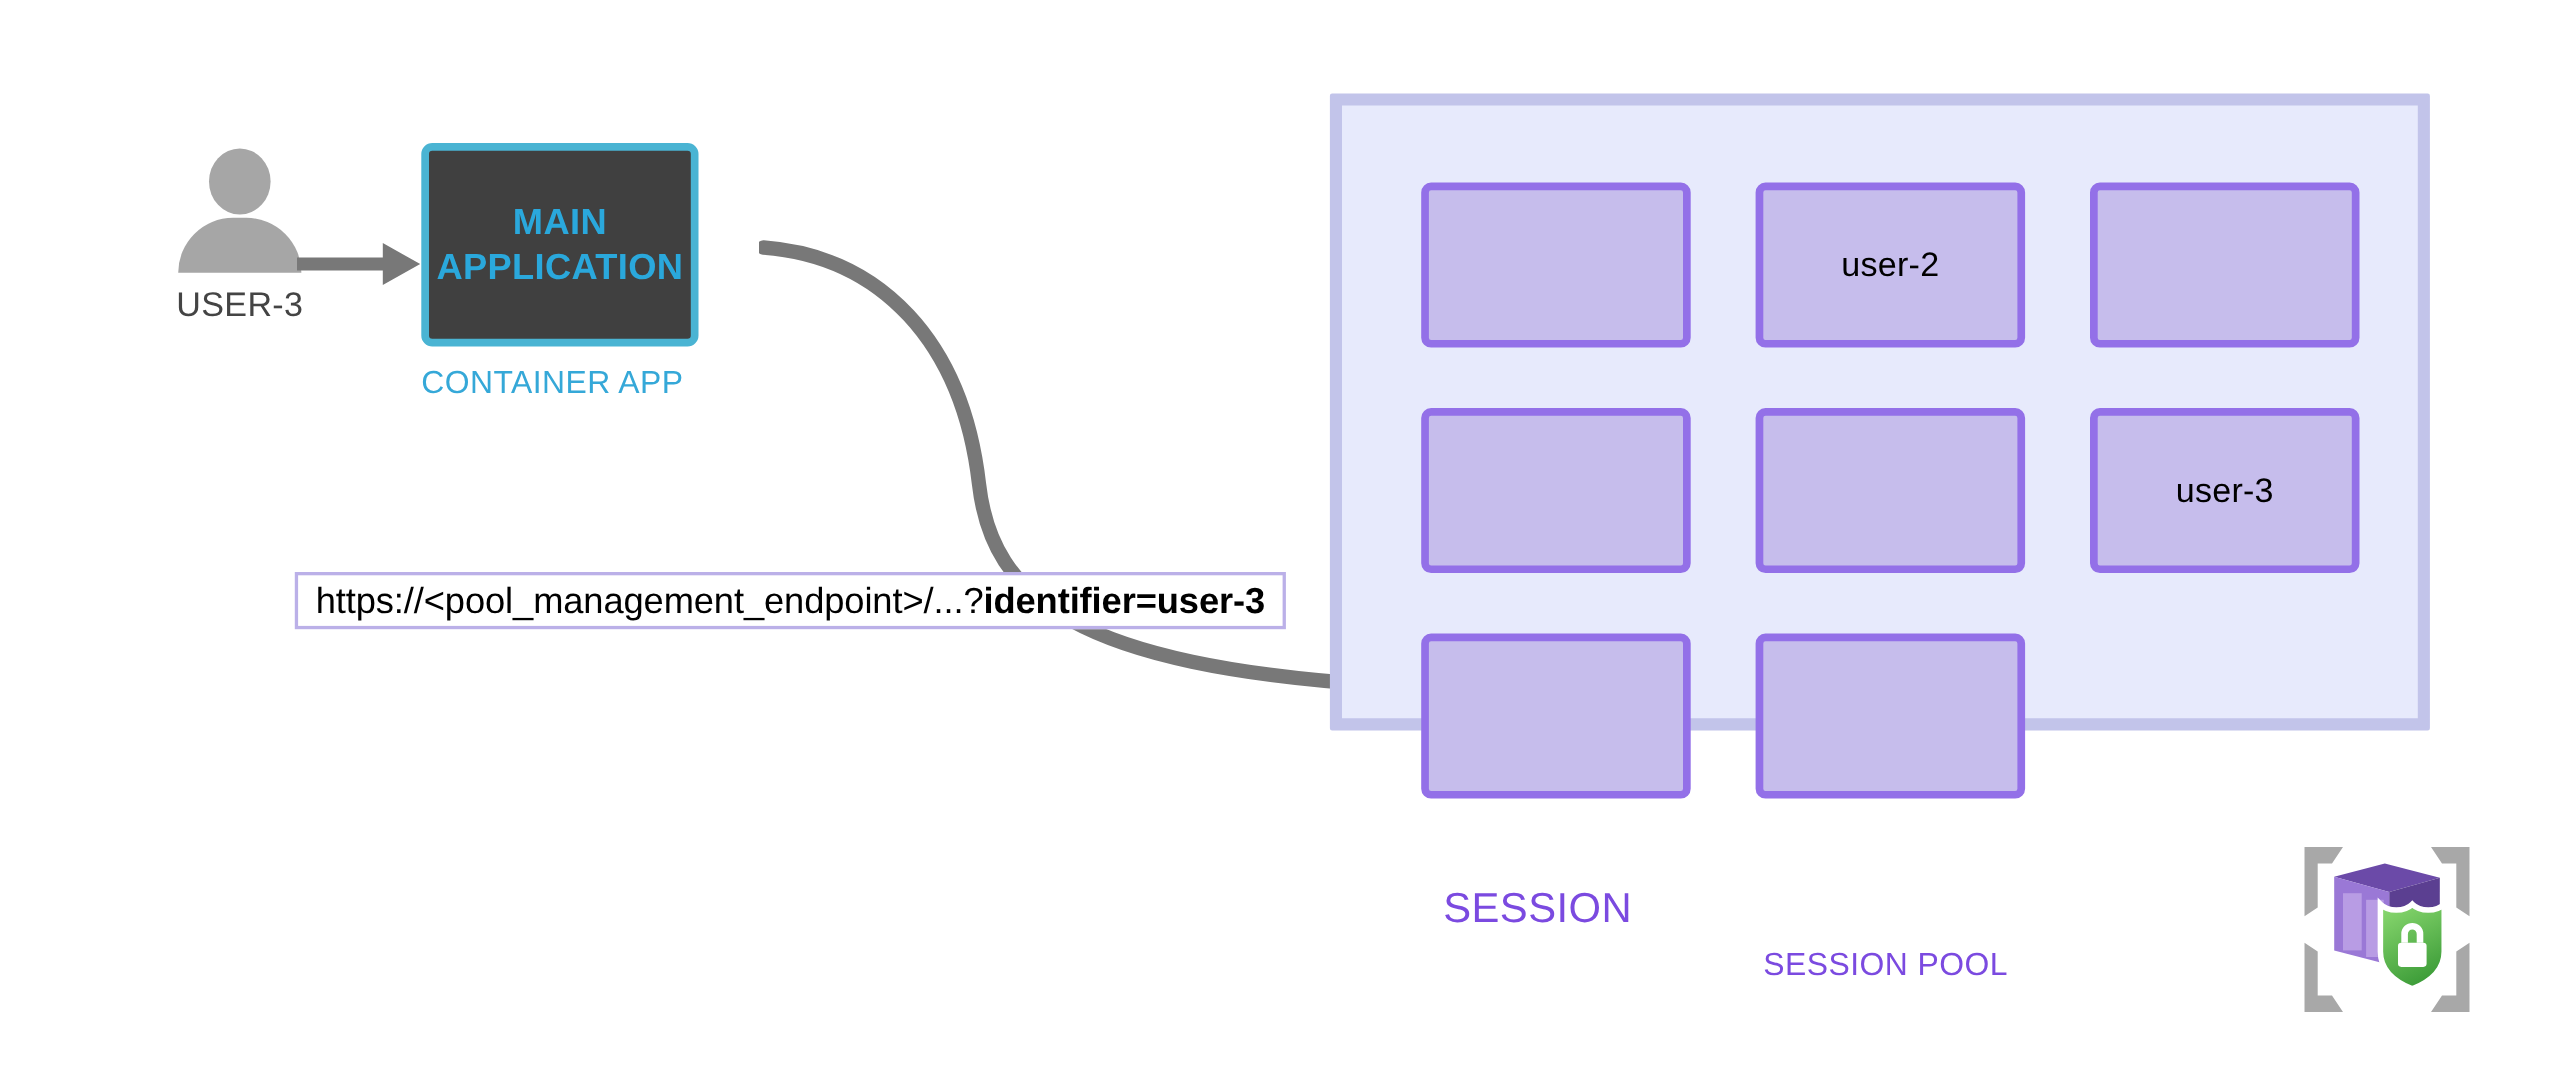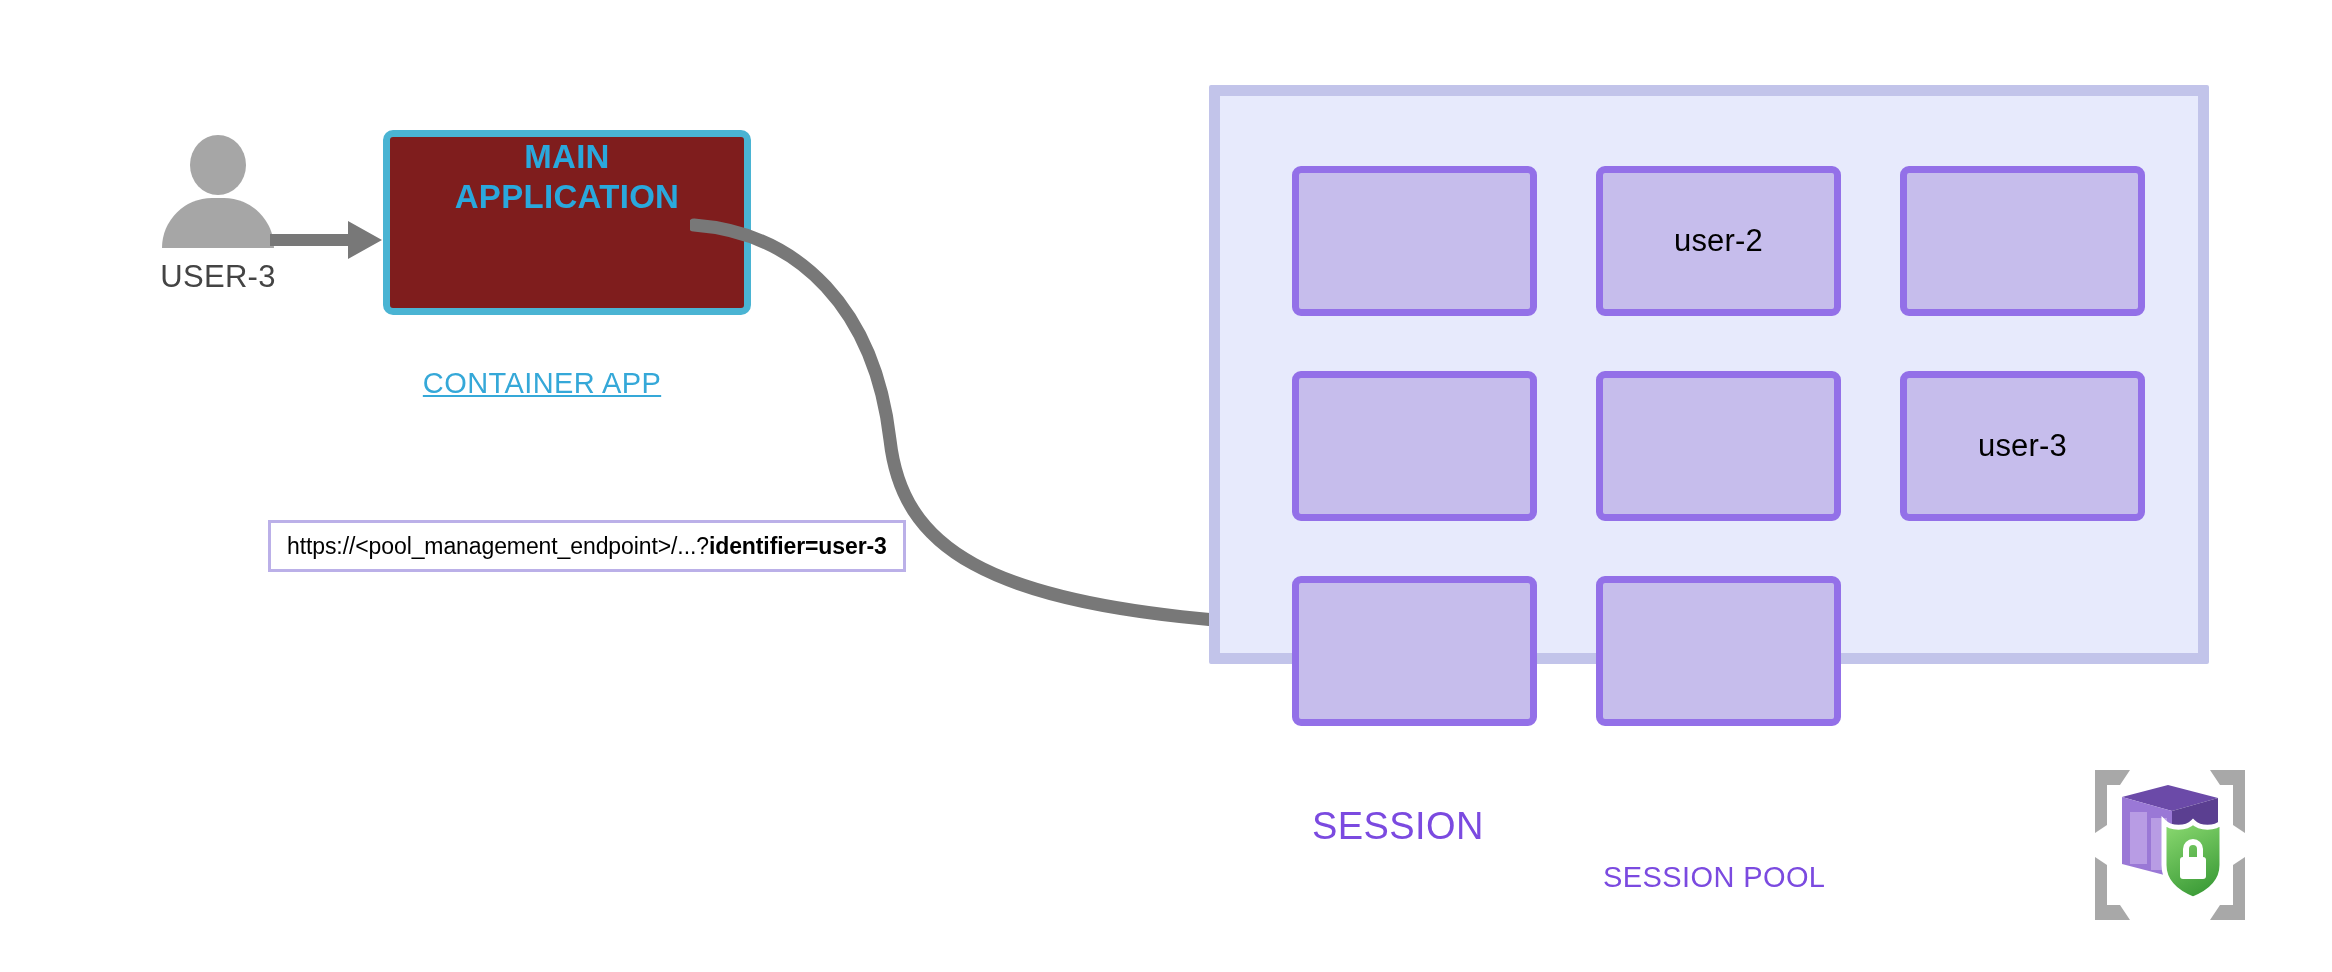--- a/index.html
+++ b/index.html
@@ -70,49 +70,47 @@
   }
 
   
   #app-group {
     position: absolute;
     left: 383px;
     top: 130px;
     width: 330px;
   }
   #main-application-box {
-    width: 368px;
+    width: 252px;
     height: 185px;
     box-sizing: border-box;
-    background: #7f1d1d;
+    background: #404040;
     border: 7px solid #4ab4d3;
     border-radius: 10px;
     display: flex;
     align-items: center;
-    justify-content: flex-start;
+    justify-content: center;
     flex-direction: column;
   }
   #main-application-label {
     font-size: 33px;
     font-weight: bold;
     color: #2aa8dc;
     text-align: center;
     line-height: 1.22;
     letter-spacing: 0.3px;
     white-space: pre-line;
   }
   #container-app-label {
-    margin-top: 52px;
+    margin-top: 17px;
     width: 318px;
-    text-align: center;
     font-size: 29px;
     color: #35a8d8;
     letter-spacing: 0.4px;
     white-space: nowrap;
-    text-decoration: underline;
   }
 
   
   #curved-arrow {
     position: absolute;
     left: 690px;
     top: 215px;
     width: 630px;
     height: 450px;
     pointer-events: none;
@@ -125,21 +123,21 @@
     top: 520px;
     height: 52px;
     box-sizing: border-box;
     background: #ffffff;
     border: 3px solid #bbb0e8;
     padding: 0 16px;
     display: flex;
     align-items: center;
   }
   #url-text {
-    font-size: 23px;
+    font-size: 33px;
     color: #000000;
     white-space: nowrap;
     letter-spacing: -0.1px;
   }
   #url-text .bold {
     font-weight: bold;
   }
 
   
   #session-pool-group {

